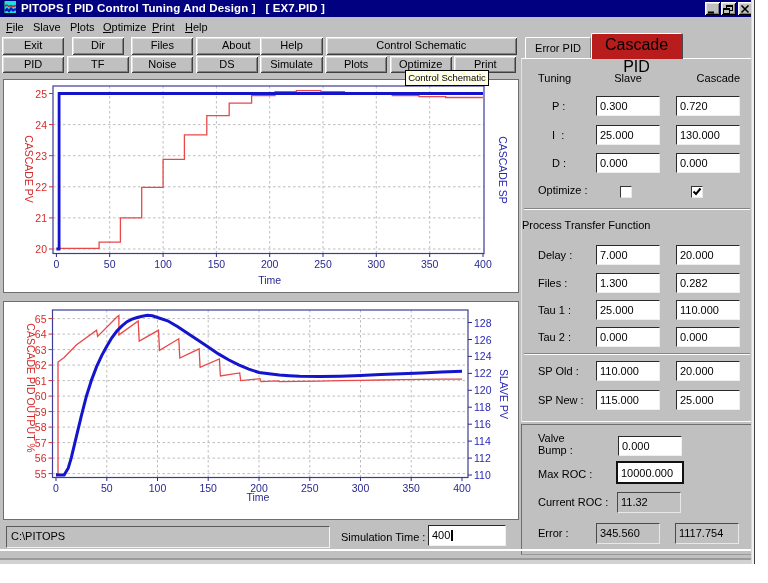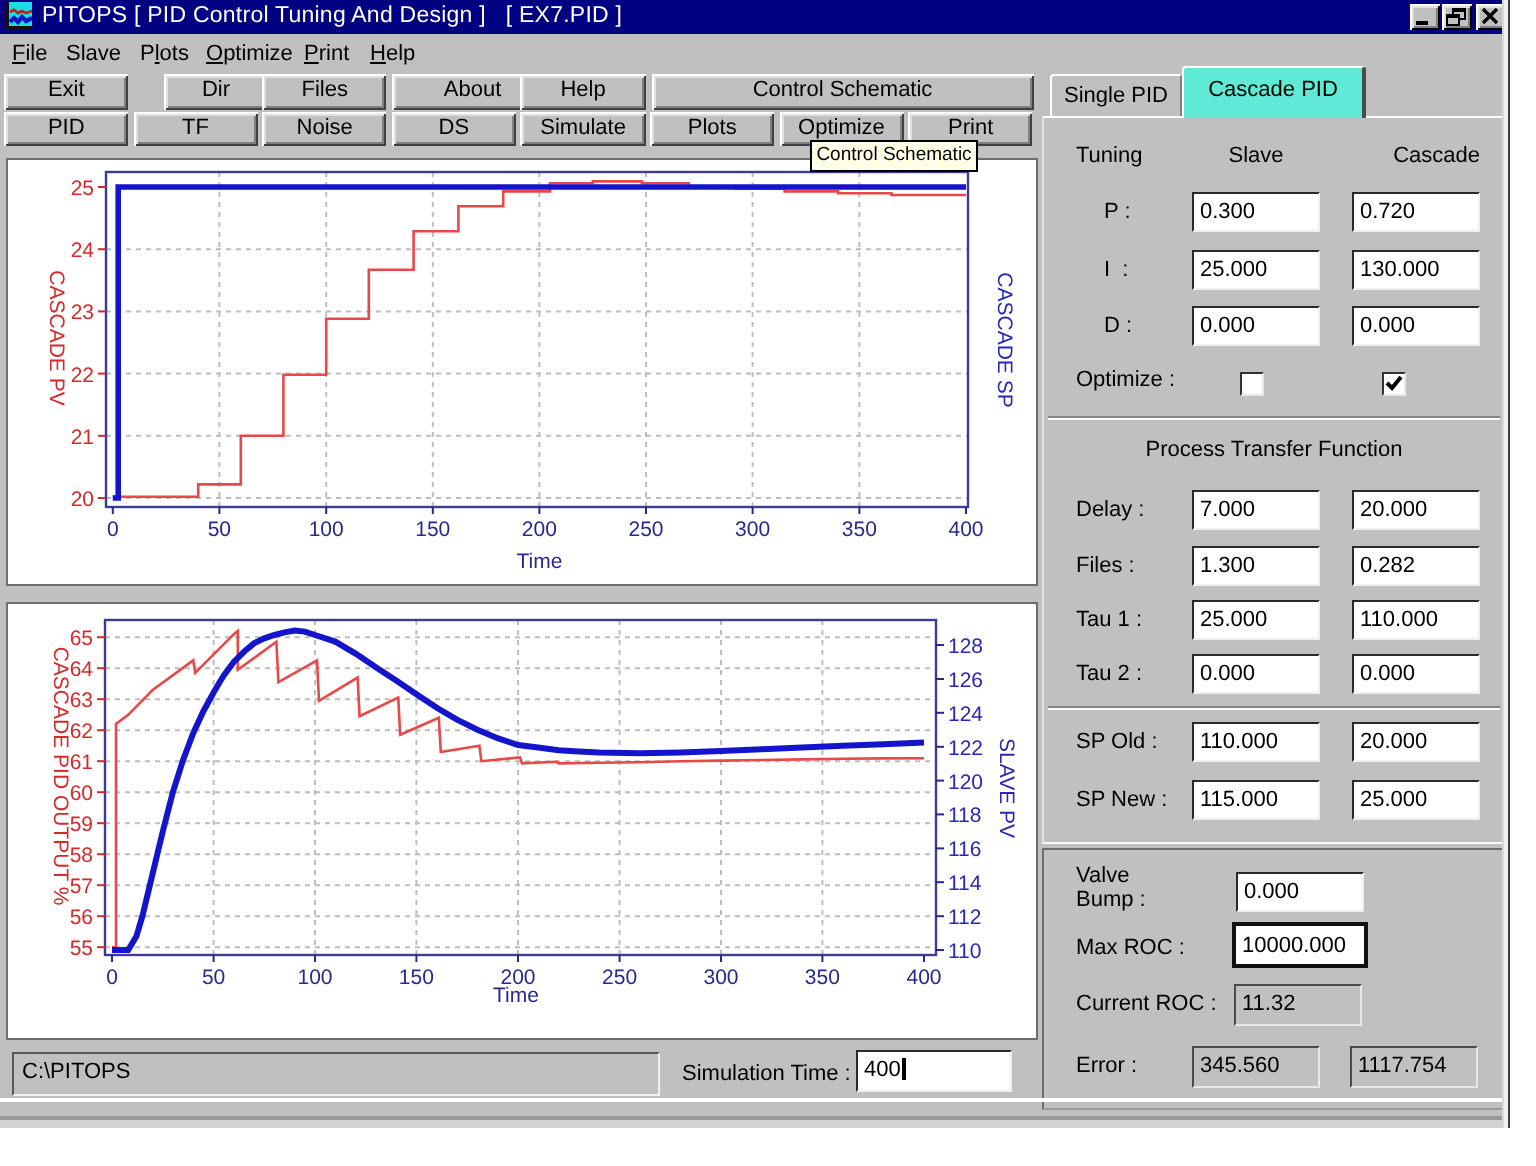--- a/index.html
+++ b/index.html
@@ -1,20 +1,20 @@
 <!DOCTYPE html>
 <html><head><meta charset="utf-8">
 <style>
 * { margin:0; padding:0; box-sizing:border-box; }
 html,body { width:768px; height:583px; background:#fff; font-family:"Liberation Sans",sans-serif; overflow:hidden; }
 #win { position:absolute; left:0; top:0; width:755px; height:564px; background:#c0c0c0; }
 .abs { position:absolute; }
 
 #title { left:0; top:0; width:754px; height:17px; background:#000080; color:#fff; }
-#title .txt { position:absolute; left:21px; top:2px; font-size:11.5px; font-weight:normal; letter-spacing:0.12px; white-space:pre; }
+#title .txt { position:absolute; left:21px; top:2px; font-size:11.5px; font-weight:bold; letter-spacing:0.12px; white-space:pre; }
 .wbtn { position:absolute; top:2px; width:15px; height:13px; background:#c0c0c0;
   box-shadow: inset 1px 1px 0 #fff, inset -1px -1px 0 #000, inset 2px 2px 0 #dfdfdf, inset -2px -2px 0 #808080; }
 
 #menu { left:0; top:17px; width:755px; height:19px; font-size:11px; color:#000; }
 #menu span { position:absolute; top:4px; }
 
 .btn { position:absolute; background:#c0c0c0; font-size:11px; color:#000; text-align:center;
   box-shadow: inset 1px 1px 0 #fff, inset -1px -1px 0 #404040, inset 2px 2px 0 #dfdfdf, inset -2px -2px 0 #808080;
   height:17.5px; line-height:17px; }
 
@@ -61,21 +61,21 @@
   </div>
   <div class="abs" id="menu">
     <span style="left:6px"><u>F</u>ile</span>
     <span style="left:33px">Slave</span>
     <span style="left:70px">P<u>l</u>ots</span>
     <span style="left:103px"><u>O</u>ptimize</span>
     <span style="left:152px"><u>P</u>rint</span>
     <span style="left:185px"><u>H</u>elp</span>
   </div>
   <div class="btn" style="left:2.0px;top:37px;width:62.3px">Exit</div>
-  <div class="btn" style="left:82px;top:37px;width:52px">Dir</div>
+  <div class="btn" style="left:72px;top:37px;width:52px">Dir</div>
   <div class="btn" style="left:131.2px;top:37px;width:62.3px">Files</div>
   <div class="btn" style="left:195.8px;top:37px;width:81px">About</div>
   <div class="btn" style="left:260.4px;top:37px;width:62.3px">Help</div>
   <div class="btn" style="left:326px;top:37px;width:190.5px">Control Schematic</div>
   <div class="btn" style="left:2.0px;top:55.5px;width:62.3px">PID</div>
   <div class="btn" style="left:66.6px;top:55.5px;width:62.3px">TF</div>
   <div class="btn" style="left:131.2px;top:55.5px;width:62.3px">Noise</div>
   <div class="btn" style="left:195.8px;top:55.5px;width:62.3px">DS</div>
   <div class="btn" style="left:260.4px;top:55.5px;width:62.3px">Simulate</div>
   <div class="btn" style="left:325.0px;top:55.5px;width:62.3px">Plots</div>
@@ -212,42 +212,42 @@
 <text x="411.2" y="492.0" class="tb" text-anchor="middle">350</text>
 <line x1="462.0" y1="477.5" x2="462.0" y2="481.0" stroke="#28288f" stroke-width="1"></line>
 <text x="462.0" y="492.0" class="tb" text-anchor="middle">400</text>
 <text x="258" y="501" class="tb" text-anchor="middle">Time</text>
 <text x="27" y="388" class="tr" font-size="9.5" transform="rotate(90 27 388)" text-anchor="middle">CASCADE PID OUTPUT %</text>
 <text x="500" y="394" class="tb2" font-size="9.5" transform="rotate(90 500 394)" text-anchor="middle">SLAVE PV</text>
 <polyline points="56.0,473.6 58.0,473.6 58.0,362.0 64.1,357.4 76.3,345.0 96.6,330.2 97.6,336.4 116.9,317.1 118.9,315.5 118.9,334.9 138.2,320.9 139.2,341.1 158.5,330.2 159.5,350.4 178.8,338.8 179.8,358.1 199.1,348.8 200.1,367.4 219.4,358.9 220.4,376.0 239.7,372.9 240.7,380.6 260.0,378.7 261.0,381.7 278.3,380.9 279.3,381.7 299.6,381.4 319.9,381.1 340.2,380.6 360.5,380.3 380.8,380.0 401.1,379.7 421.4,379.4 441.7,379.2 462.0,379.1" fill="none" stroke="#e84848" stroke-width="1.3" stroke-linejoin="miter"></polyline>
 <polyline points="56.0,475.0 64.1,475.0 68.2,468.2 71.2,458.1 76.3,436.9 81.4,415.7 86.4,396.2 91.5,380.1 96.6,366.6 101.7,355.6 106.8,346.3 111.8,337.8 116.9,331.0 122.0,325.9 127.0,321.7 132.1,319.2 137.2,317.5 142.3,316.2 147.3,315.3 152.4,315.8 157.5,317.5 167.6,320.8 177.8,326.8 187.9,333.6 198.1,340.3 208.2,347.1 218.4,353.9 228.5,359.8 238.7,364.9 248.8,369.1 259.0,372.5 269.1,373.8 279.3,375.1 289.4,375.7 299.6,376.2 319.9,376.6 340.2,376.2 360.5,375.5 380.8,374.6 401.1,373.8 421.4,372.9 441.7,372.1 462.0,371.2" fill="none" stroke="#1414cc" stroke-width="3.0" stroke-linejoin="miter"></polyline>
   </svg>
   <div class="abs" style="left:521px;top:58px;width:232px;height:364px;background:#c0c0c0;border-top:1px solid #fff;border-left:1px solid #e2e2e2;border-right:1px solid #686868;border-bottom:1px solid #fafafa;"></div>
-  <div class="abs" style="left:525px;top:37px;width:66px;height:21px;background:#c0c0c0;border-top:1px solid #fff;border-left:1px solid #fff;border-right:1px solid #808080;border-radius:2px 2px 0 0;font-size:11px;text-align:center;line-height:20px">Single PID</div>
-  <div class="abs" style="left:591px;top:33px;width:92px;height:26px;background:#5eead4;border-top:1px solid #fff;border-left:1px solid #fff;border-right:2px solid #4a4a4a;border-radius:2px 2px 0 0;font-size:11px;text-align:center;line-height:22px">Cascade PID</div>
+  <div class="abs" style="left:525px;top:37px;width:66px;height:21px;background:#c0c0c0;border-top:1px solid #fff;border-left:1px solid #fff;border-right:1px solid #808080;border-radius:2px 2px 0 0;font-size:11px;text-align:center;line-height:20px">Error PID</div>
+  <div class="abs" style="left:591px;top:33px;width:92px;height:26px;background:#b91c1c;border-top:1px solid #fff;border-left:1px solid #fff;border-right:2px solid #4a4a4a;border-radius:2px 2px 0 0;font-size:16px;text-align:center;line-height:22px">Cascade PID</div>
   <div class="lbl" style="left:538px;top:72px">Tuning</div>
   <div class="lbl" style="left:596px;top:72px;width:64px;text-align:center">Slave</div>
   <div class="lbl" style="left:676px;top:72px;width:64px;text-align:right">Cascade</div>
   <div class="lbl" style="left:552px;top:100px;white-space:pre">P :</div>
   <div class="inp" style="left:596px;top:96px">0.300</div>
   <div class="inp" style="left:676px;top:96px">0.720</div>
   <div class="lbl" style="left:552px;top:129px;white-space:pre">I  :</div>
   <div class="inp" style="left:596px;top:125px">25.000</div>
   <div class="inp" style="left:676px;top:125px">130.000</div>
   <div class="lbl" style="left:552px;top:157px;white-space:pre">D :</div>
   <div class="inp" style="left:596px;top:153px">0.000</div>
   <div class="inp" style="left:676px;top:153px">0.000</div>
   <div class="lbl" style="left:538px;top:184px">Optimize :</div>
   <div class="cb" style="left:620px;top:186px"></div>
   <div class="cb" style="left:691px;top:186px"></div>
   <svg class="abs" style="left:691px;top:186px" width="12" height="12">
       <path d="M2.5 5.5 L5 8 L9.5 2.5" fill="none" stroke="#000" stroke-width="2"></path>
     </svg>
   <div class="etch" style="left:524px;top:208px;width:226px"></div>
-  <div class="lbl" style="left:522px;top:219px;width:230px;text-align:center">Process Transfer Function</div>
+  <div class="lbl" style="left:522px;top:219px;width:230px;text-align:left">Process Transfer Function</div>
   <div class="lbl" style="left:538px;top:249.0px">Delay :</div>
   <div class="inp" style="left:596px;top:245.0px">7.000</div>
   <div class="inp" style="left:676px;top:245.0px">20.000</div>
   <div class="lbl" style="left:538px;top:276.5px">Files :</div>
   <div class="inp" style="left:596px;top:272.5px">1.300</div>
   <div class="inp" style="left:676px;top:272.5px">0.282</div>
   <div class="lbl" style="left:538px;top:304.0px">Tau 1 :</div>
   <div class="inp" style="left:596px;top:300.0px">25.000</div>
   <div class="inp" style="left:676px;top:300.0px">110.000</div>
   <div class="lbl" style="left:538px;top:331.0px">Tau 2 :</div>

